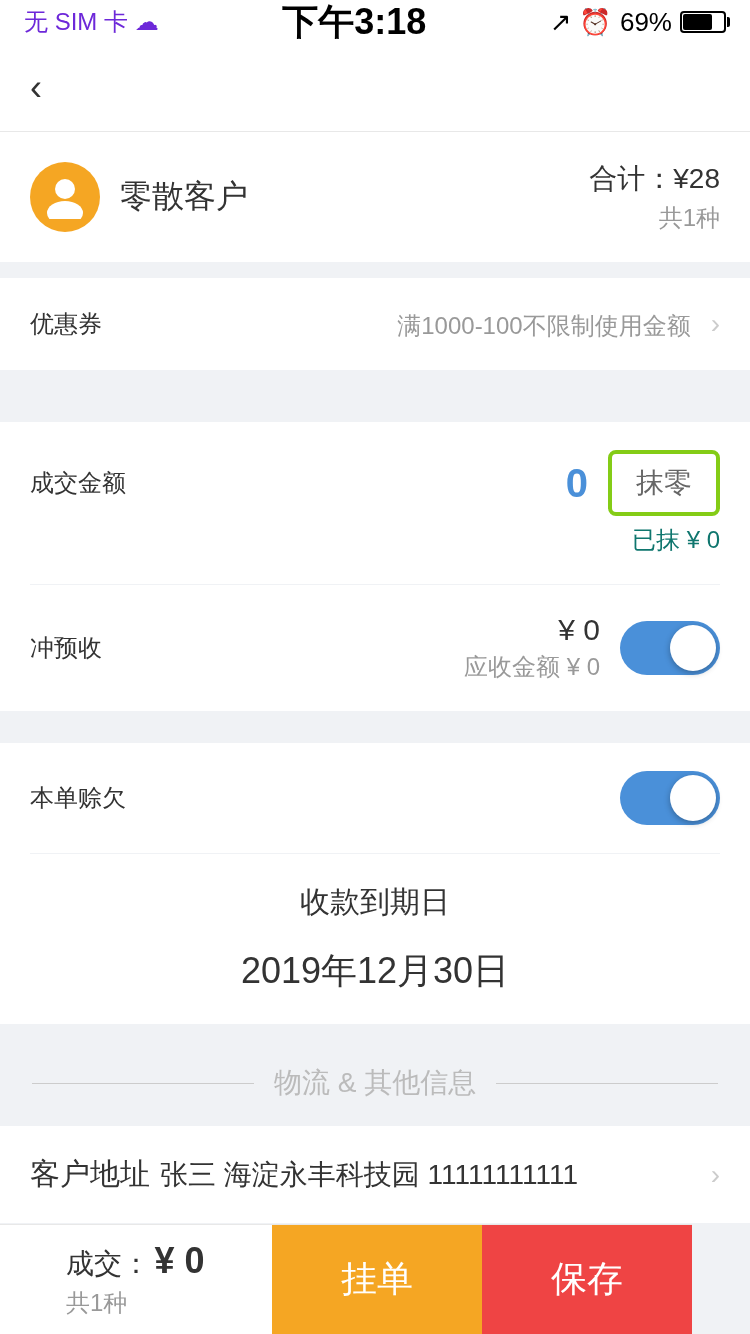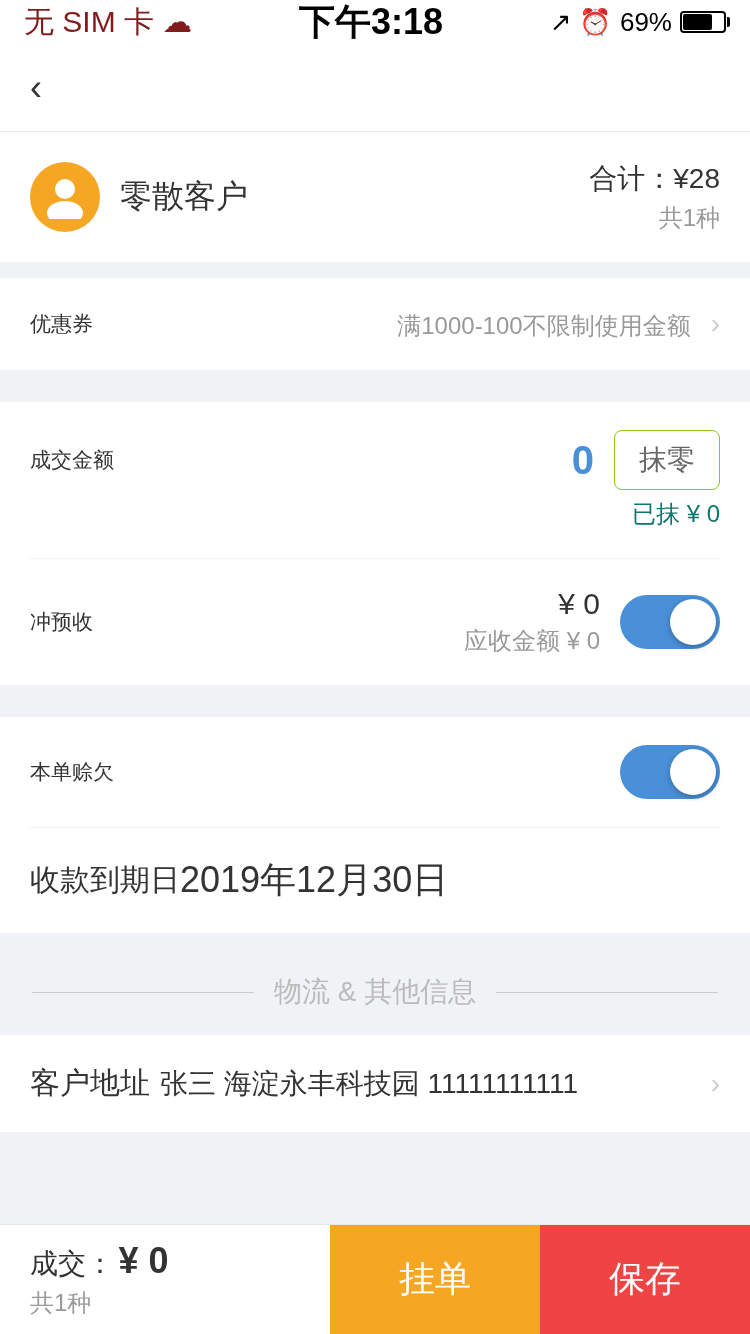--- a/index.html
+++ b/index.html
@@ -18,21 +18,21 @@
       width: 750px;
       height: 44px;
       background: #fff;
       display: flex;
       align-items: center;
       justify-content: space-between;
       padding: 0 24px;
       font-size: 28px;
       font-weight: 500;
     }
-    .status-left { font-size: 30px; color: #7f1d1d; display: flex; align-items: center; gap: 8px; text-align: right; }
+    .status-left { font-size: 24px; color: #6d28d9; display: flex; align-items: center; gap: 8px; text-align: right; }
     .status-center { font-size: 36px; font-weight: 600; color: #000; }
     .status-right { display: flex; align-items: center; gap: 8px; font-size: 26px; color: #000; }
     .battery-icon {
       width: 46px; height: 22px; border: 2px solid #000; border-radius: 4px; position: relative; display: inline-block;
     }
     .battery-icon::after {
       content: ''; position: absolute; right: -6px; top: 50%; transform: translateY(-50%);
       width: 3px; height: 10px; background: #000; border-radius: 0 2px 2px 0;
     }
     .battery-fill {
@@ -100,49 +100,50 @@
     .divider { height: 1px; background: #f0f2f5; margin: 0 30px; }
     .thick-divider { height: 16px; background: #f0f2f5; }
 
     
     .row-item {
       display: flex;
       align-items: center;
       justify-content: space-between;
       padding: 28px 30px;
     }
-    .row-label { font-size: 21px; color: #333; }
+    .row-label { font-size: 24px; color: #333; }
     .row-right { display: flex; align-items: center; gap: 20px; text-align: right; }
     .row-value-discount { font-size: 36px; color: #333; font-weight: 600; }
     .row-value-sub { font-size: 24px; color: #999; margin-top: 4px; }
     .chevron { font-size: 28px; color: #ccc; }
 
     
     .amount-section {
       padding: 28px 30px;
+      margin-top: 20px;
     }
     .amount-row {
       display: flex;
       align-items: center;
       justify-content: space-between;
     }
     .amount-input-wrapper {
       display: flex;
       align-items: center;
       gap: 20px;
     }
     .amount-number {
       font-size: 40px;
       color: #4a90d9;
       font-weight: 600;
       min-width: 60px;
       text-align: right;
     }
     .round-btn {
-      border: 1px solid #84cc16;
+      border: 4px solid #84cc16;
       border-radius: 8px;
       padding: 10px 24px;
       font-size: 28px;
       color: #666;
       background: #fff;
       cursor: pointer;
     }
     .amount-sub {
       font-size: 24px;
       color: #0f766e;
@@ -185,20 +186,22 @@
       justify-content: space-between;
     }
 
     
     .duedate-section {
       padding: 28px 30px;
     }
     .duedate-content {
       display: flex;
       align-items: center;
+      gap: 24px;
+      flex-direction: column;
     }
     .duedate-label { font-size: 30px; color: #333; }
     .duedate-value { font-size: 36px; color: #333; }
 
     
     .logistics-divider {
       background: #f0f2f5;
       padding: 24px 32px;
       display: flex;
       align-items: center;
@@ -215,26 +218,27 @@
       background: #fff;
     }
     .address-label { font-size: 30px; color: #333; min-width: 130px; }
     .address-value { font-size: 28px; color: #333; flex: 1; }
     .address-chevron { font-size: 28px; color: #ccc; margin-left: 10px; }
 
     
     .bottom-bar {
       position: fixed;
       bottom: 0;
-      width: 750px;
+      width: 692px;
       height: 110px;
       background: #fff;
       display: flex;
       align-items: center;
       border-top: 1px solid #e8e8e8;
+      padding-left: 36px;
     }
     .bottom-left {
       flex: 1;
       padding: 0 30px;
     }
     .bottom-transaction { font-size: 28px; color: #333; }
     .bottom-amount { font-size: 36px; font-weight: 600; color: #333; display: inline; }
     .bottom-count { font-size: 24px; color: #999; margin-top: 4px; }
     .bottom-buttons {
       display: flex;

